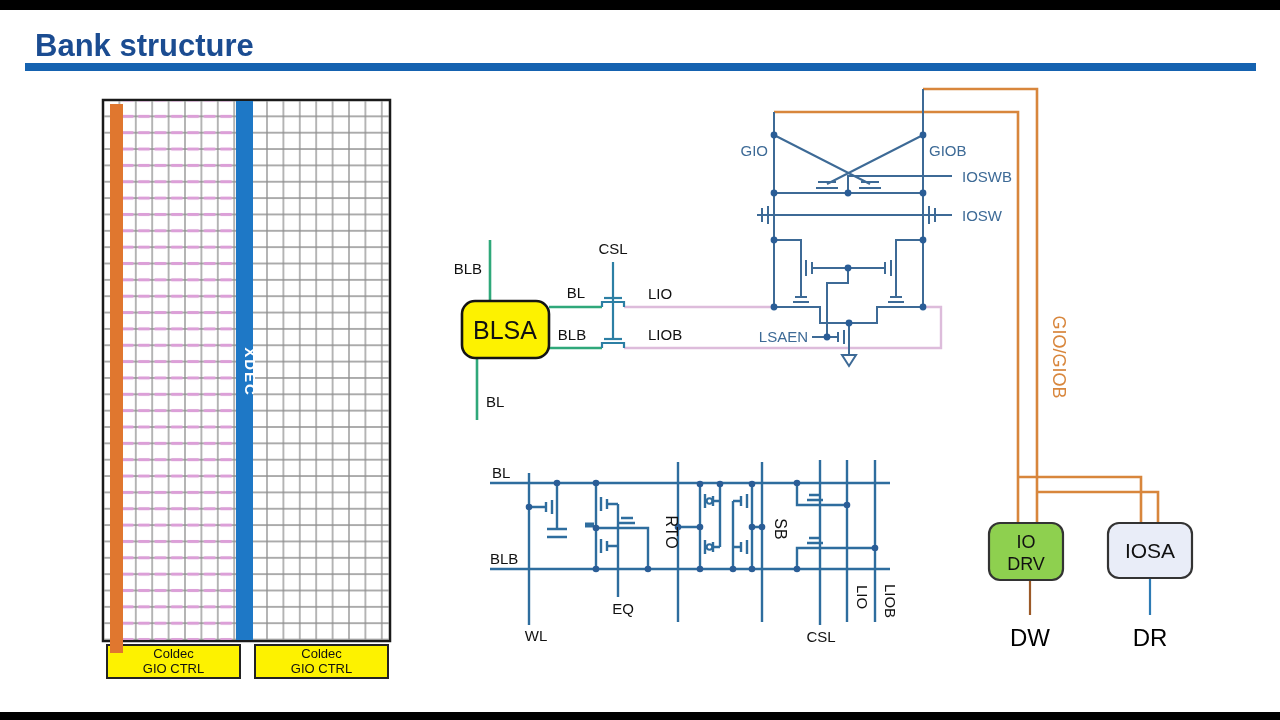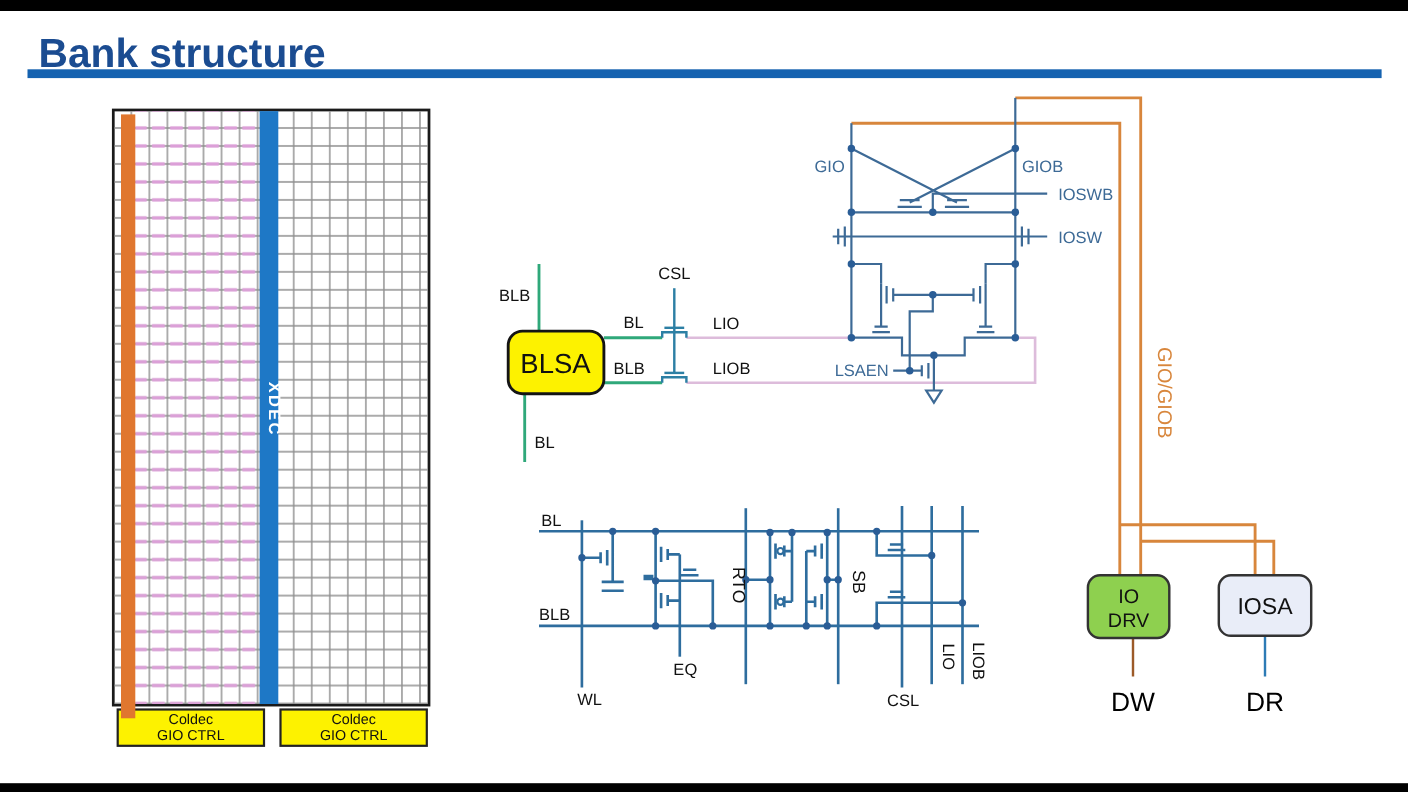--- a/index.html
+++ b/index.html
@@ -1,21 +1,21 @@
 <!DOCTYPE html>
 <html><head>
 <meta charset="utf-8">
 <style>
   html,body{margin:0;padding:0;background:#fff;}
   #stage{position:relative;width:1280px;height:720px;background:#ffffff;overflow:hidden;
          font-family:"Liberation Sans",sans-serif;}
   .letterbox{position:absolute;left:0;width:1280px;background:#000;}
   #bar-top{top:0;height:10px;}
   #bar-bottom{top:712px;height:8px;}
-  #page-title{position:absolute;left:35px;top:28px;font-size:37px;font-weight:bold;
+  #page-title{position:absolute;left:35px;top:28px;font-size:31px;font-weight:bold;
               color:#1b4c91;letter-spacing:0px;}
   #title-rule{position:absolute;left:25px;top:63px;width:1231px;height:8px;background:#1562b0;}
   svg text{font-family:"Liberation Sans",sans-serif;}
   .lblk{fill:#111;font-size:15px;}
   .lblu{fill:#3d6a96;font-size:15px;}
   .dot{fill:#2a5d96;stroke:none;}
 </style>
 </head>
 <body>
 

